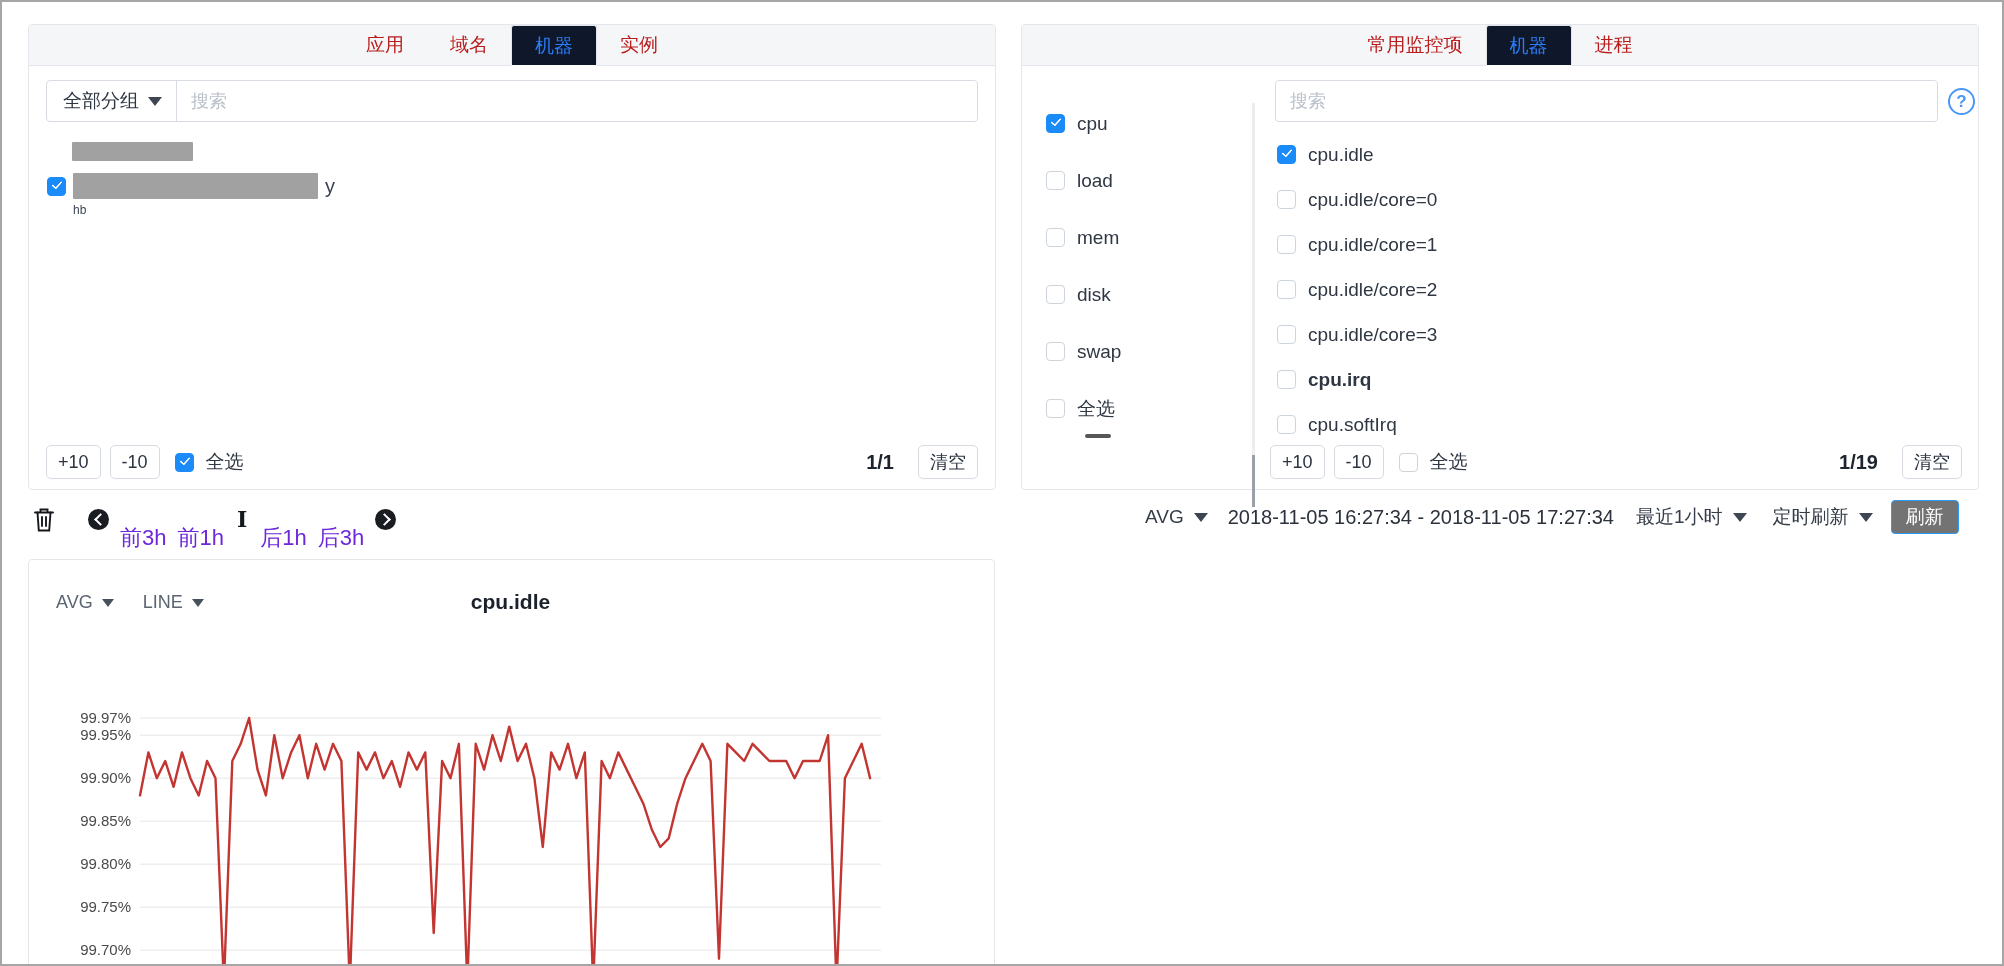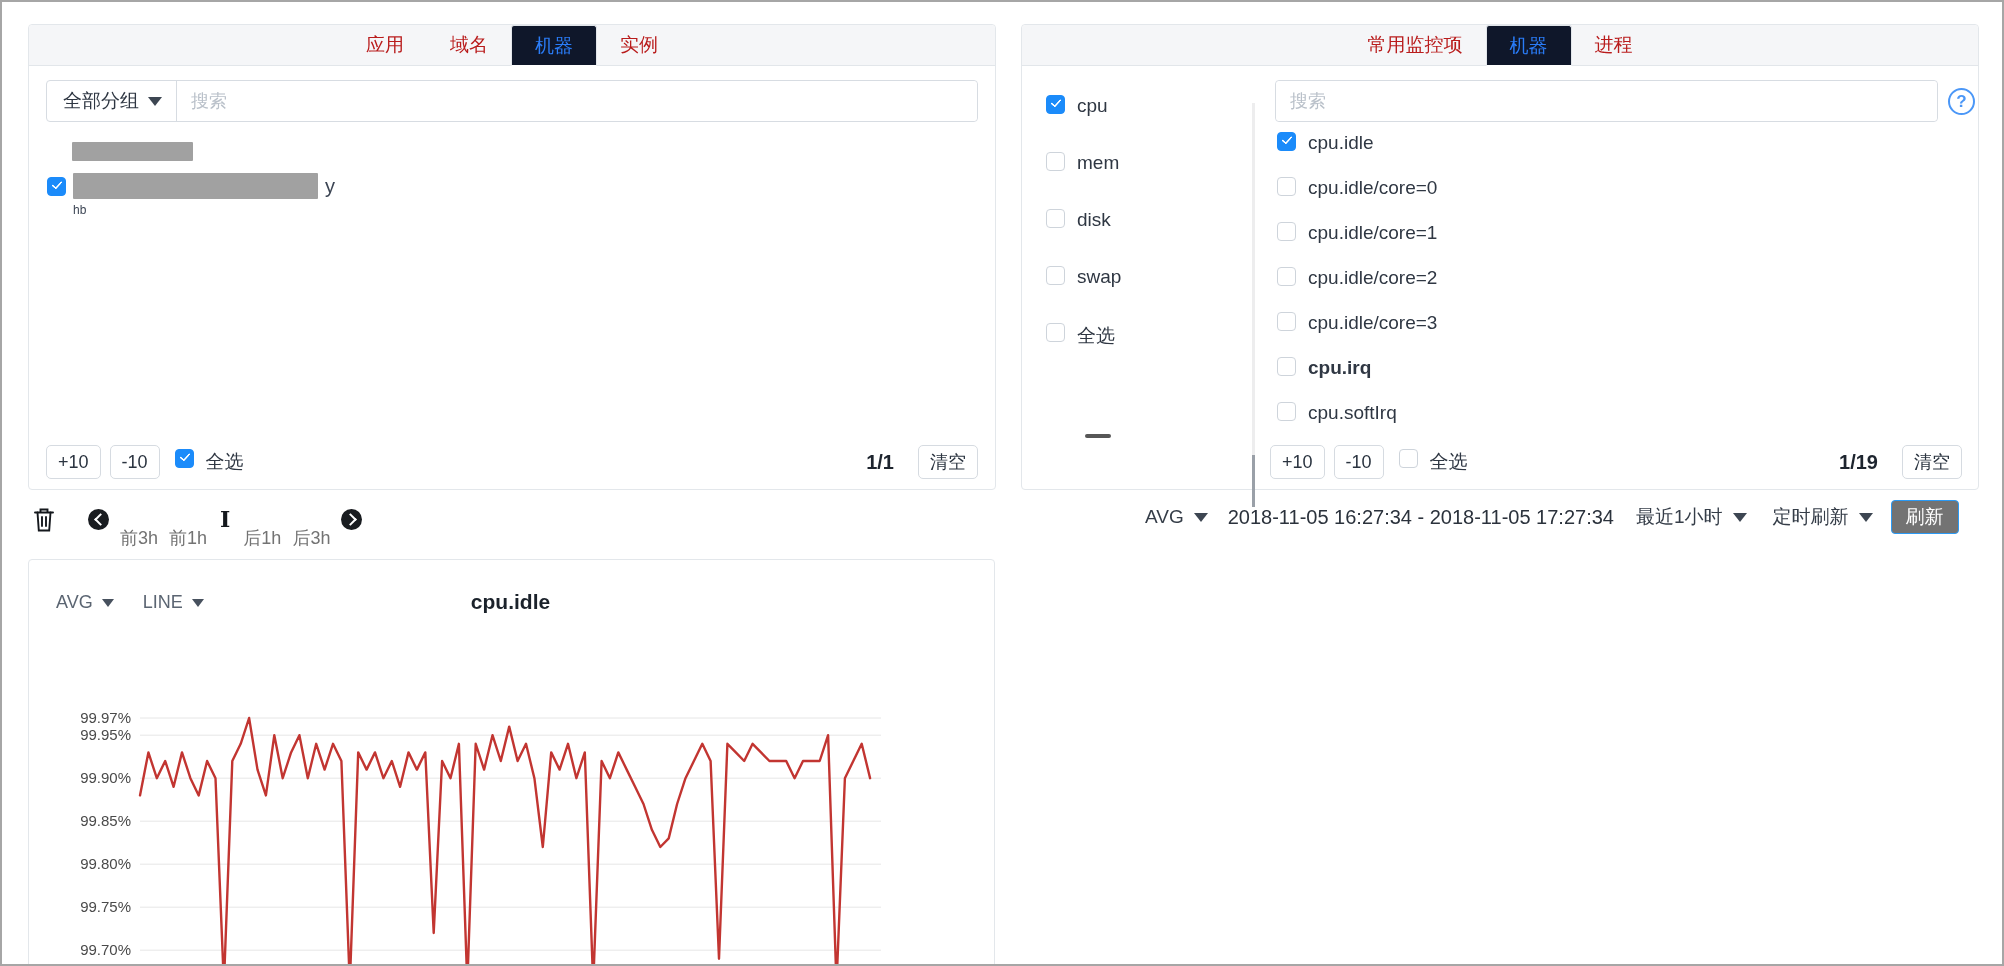--- a/index.html
+++ b/index.html
@@ -109,32 +109,32 @@
     font-size: 18px; color: #2b3440;
     cursor: pointer; white-space: nowrap;
   }
   .btn.primary {
     background: #737373; border-color: #2b9af5; color: #fff;
     font-size: 19px; padding: 16px 14px; border-radius: 4px;
   }
   
   .redact { background: #a1a1a1; border-radius: 1px; }
   
-  .check-row { display: flex; gap: 12px; cursor: pointer; }
+  .check-row { display: flex; align-items: center; gap: 12px; cursor: pointer; }
   .check-row .lbl { font-size: 19px; color: #2f3743; }
   
   .bottombar {
     position: absolute;
     left: 0; right: 0; bottom: 10px;
     display: flex; align-items: center;
   }
   .pagenum { font-size: 20px; font-weight: bold; color: #1d242e; }
   
   .time-nav { position: absolute; left: 30px; top: 500px; height: 34px; display: flex; align-items: center; gap: 11px; }
-  .time-link { font-size: 18px; color: #737373; cursor: pointer; text-decoration: none; margin-top: 37px; }
+  .time-link { font-size: 22px; color: #6d28d9; cursor: pointer; text-decoration: none; margin-top: 37px; }
   .nav-circle {
     width: 21px; height: 21px; border-radius: 50%;
     background: #191c20; position: relative; cursor: pointer; flex: 0 0 auto;
   }
   .nav-circle::after {
     content: ""; position: absolute; top: 6.5px;
     width: 7px; height: 7px;
     border-left: 2.2px solid #fff; border-bottom: 2.2px solid #fff;
   }
   .nav-circle.prev::after { left: 8px; transform: rotate(45deg); }
@@ -221,20 +221,24 @@
     <div class="tabbar">
       <div class="tab">常用监控项</div>
       <div class="tab active">机器</div>
       <div class="tab">进程</div>
     </div>
 
     <div style="position:absolute; left:24px; top:70px; width:200px;">
       <div class="check-row" style="height:57px;">
         <span class="cb checked"></span>
         <span class="lbl">cpu</span>
+      </div>
+      <div class="check-row" style="height:57px;">
+        <span class="cb"></span>
+        <span class="lbl">load</span>
       </div>
       <div class="check-row" style="height:57px;">
         <span class="cb"></span>
         <span class="lbl">mem</span>
       </div>
       <div class="check-row" style="height:57px;">
         <span class="cb"></span>
         <span class="lbl">disk</span>
       </div>
       <div class="check-row" style="height:57px;">

